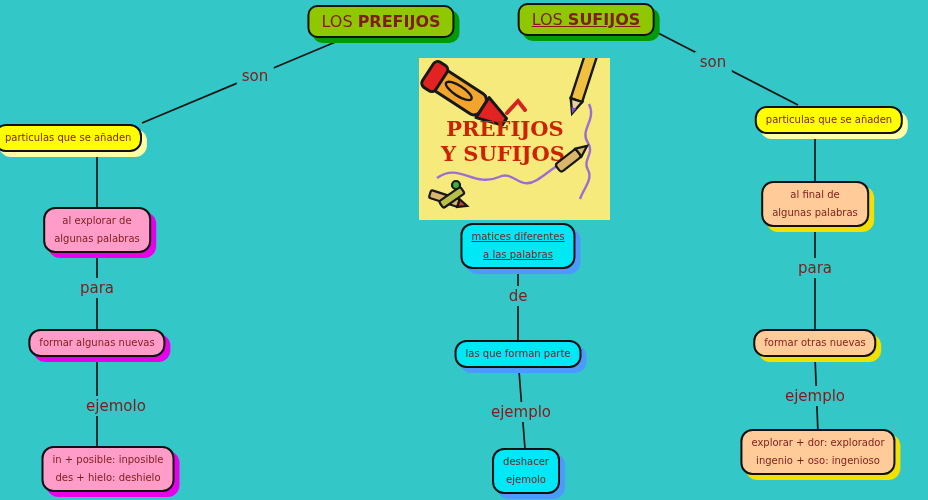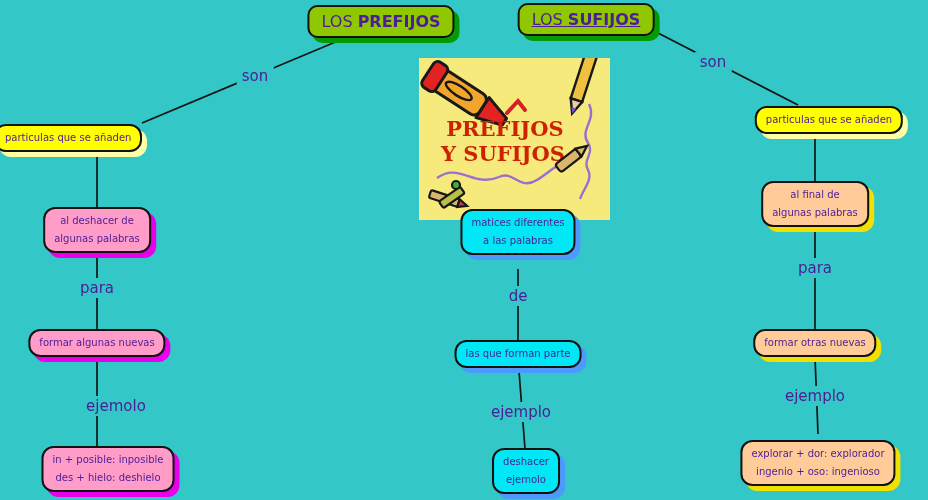--- a/index.html
+++ b/index.html
@@ -2,21 +2,21 @@
 <html style="--bg: #33c7c7; --line: #141414; --node_green: #8fc801; --node_green_shadow: #049a06; --node_yellow: #ffff00; --node_yellow_shadow: #ffffa6; --node_pink: #ff9cc8; --node_pink_shadow: #e900ea; --node_cyan: #00e7f5; --node_cyan_shadow: #4d9aff; --node_peach: #ffcc99; --node_peach_shadow: #f2e000; --image_bg: #f6ea7d; --image_title: #cc2200; --image_squiggle: #9a6fd0;"><head>
 <meta charset="utf-8">
 <style>
   html,body{margin:0;padding:0;}
   .canvas{
     position:relative;
     width:928px;height:500px;
     overflow:hidden;
     background:var(--bg,#33c7c7);
     font-family:"DejaVu Sans","Liberation Sans",sans-serif;
-    color:#4c1d95;
+    color:#7f1d1d;
   }
   .connectors{position:absolute;left:0;top:0;z-index:1;}
   .node{
     position:absolute;z-index:2;
     border:2px solid #111;border-radius:12px;
     font-size:10px;line-height:18px;
     padding:3px 9px;white-space:nowrap;text-align:center;
   }
   .cx{transform:translateX(-50%);}
   .node span{display:inline;}
@@ -102,32 +102,32 @@
           <rect x="20" y="136" width="26" height="8" rx="2" fill="#b9c04a"></rect>
         </g>
       <circle cx="37" cy="127" r="4" fill="#3faf3f"></circle>
     </g>
   </svg>
 
   <div class="node n-yellow" style="left:-6px;top:124px;">
     <span>particulas que se añaden</span>
   </div>
   <div class="node n-pink two-line cx" style="left:97px;top:207px;">
-    <span>al deshacer de</span>
+    <span>al explorar de</span>
     <span>algunas palabras</span>
   </div>
   <div class="node n-pink cx" style="left:97px;top:329px;">
     <span>formar algunas nuevas</span>
   </div>
   <div class="node n-pink two-line cx" style="left:108px;top:446px;border-radius:12px;">
     <span>in + posible: inposible</span>
     <span>des + hielo: deshielo</span>
   </div>
 
-  <div class="node n-cyan two-line cx" style="left:518px;top:209px;">
+  <div class="node n-cyan two-line cx" style="left:518px;top:223px;text-decoration:underline;">
     <span>matices diferentes</span>
     <span>a las palabras</span>
   </div>
   <div class="node n-cyan cx" style="left:518px;top:340px;border-radius:12px;">
     <span>las que forman parte</span>
   </div>
   <div class="node n-cyan two-line cx" style="left:526px;top:448px;">
     <span>deshacer</span>
     <span>ejemolo</span>
   </div>
@@ -135,21 +135,21 @@
   <div class="node n-yellow cx" style="left:829px;top:106px;">
     <span>particulas que se añaden</span>
   </div>
   <div class="node n-peach two-line cx" style="left:815px;top:181px;">
     <span>al final de</span>
     <span>algunas palabras</span>
   </div>
   <div class="node n-peach cx" style="left:815px;top:329px;">
     <span>formar otras nuevas</span>
   </div>
-  <div class="node n-peach two-line cx" style="left:818px;top:440px;">
+  <div class="node n-peach two-line cx" style="left:818px;top:429px;">
     <span>explorar + dor: explorador</span>
     <span>ingenio + oso: ingenioso</span>
   </div>
 
   <div class="label" style="left:255px;top:76px;">son</div>
   <div class="label" style="left:713px;top:62px;">son</div>
   <div class="label" style="left:97px;top:288px;">para</div>
   <div class="label" style="left:97px;top:406px;margin-left:19px;">ejemolo</div>
   <div class="label" style="left:518px;top:296px;">de</div>
   <div class="label" style="left:521px;top:412px;">ejemplo</div>

